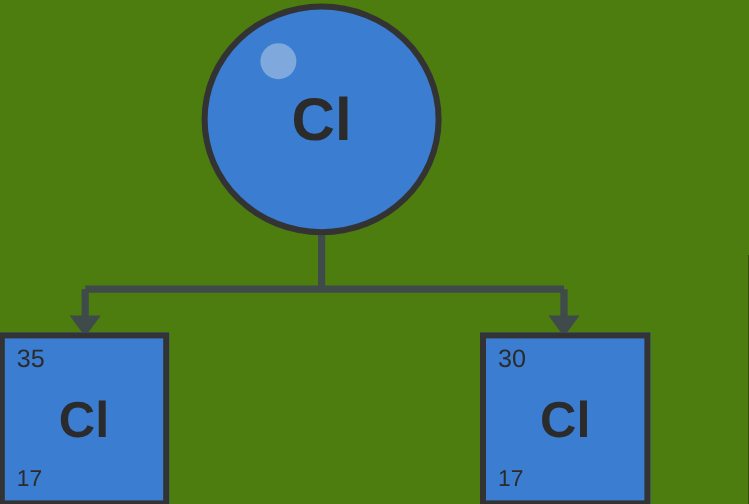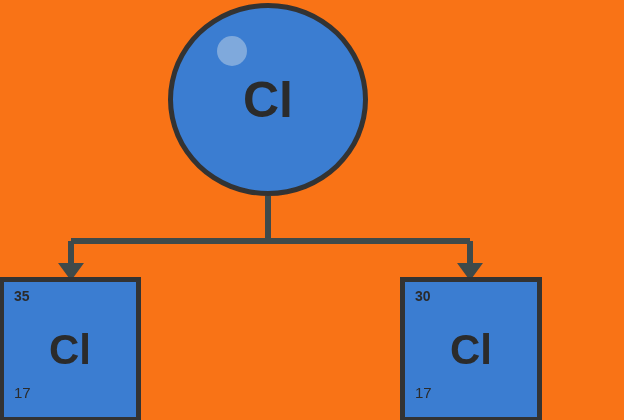--- a/index.html
+++ b/index.html
@@ -4,21 +4,21 @@
 <style>
   html, body {
     margin: 0;
     padding: 0;
     background: #000000;
   }
   #canvas {
     position: relative;
     width: 624px;
     height: 420px;
-    background: #f97316;
+    background: #4d7c0f;
     overflow: hidden;
     font-family: "Liberation Sans", sans-serif;
   }
 
   
   .parent-node {
     position: absolute;
     left: 168px;
     top: 3px;
     width: 200px;
@@ -72,29 +72,28 @@
     border: 5px solid #333333;
     box-sizing: border-box;
   }
   .isotope-box.left  { left: -1px; }
   .isotope-box.right { left: 400px; }
 
   .mass-number {
     position: absolute;
     left: 10px;
     top: 6px;
-    font-size: 14px;
+    font-size: 21px;
     color: #2b2b2b;
-    font-weight: bold;
   }
   .atomic-number {
     position: absolute;
     left: 10px;
-    bottom: 16px;
-    font-size: 15px;
+    bottom: 6px;
+    font-size: 19px;
     color: #2b2b2b;
   }
   .isotope-symbol {
     position: absolute;
     left: 0;
     top: 0;
     width: 100%;
     height: 100%;
     display: flex;
     align-items: center;

